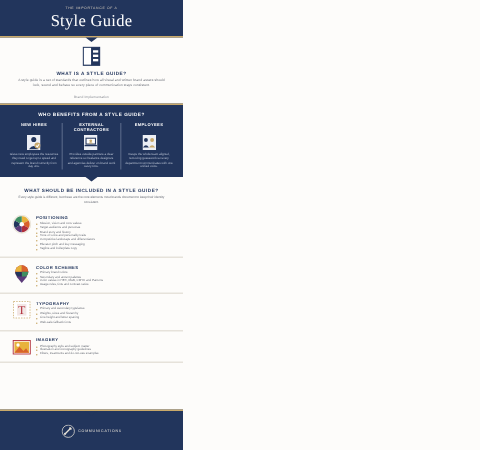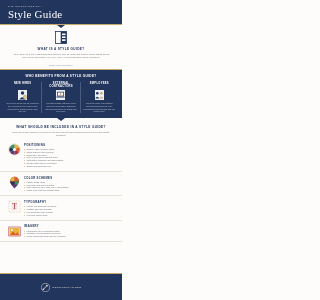--- a/index.html
+++ b/index.html
@@ -8,21 +8,21 @@
     font-family:"Liberation Sans", sans-serif;
     background:#fdfcfa;
     overflow:hidden;
   }
   .page { width:122px; height:300px; position:relative; background:#fdfcfa; }
 
   
   .header {
     background:#22355c;
     padding:5px 8px 4px;
-    text-align:left;
+    text-align:center;
     border-bottom:1.2px solid #c9a96a;
   }
   .header-kicker {
     color:#d8cfc0; font-size:2.3px; letter-spacing:0.45px;
     text-transform:uppercase; margin-bottom:1px;
   }
   .header-title {
     font-family:"Liberation Serif", serif;
     color:#ffffff; font-size:11px; line-height:12px;
     letter-spacing:0.2px;

